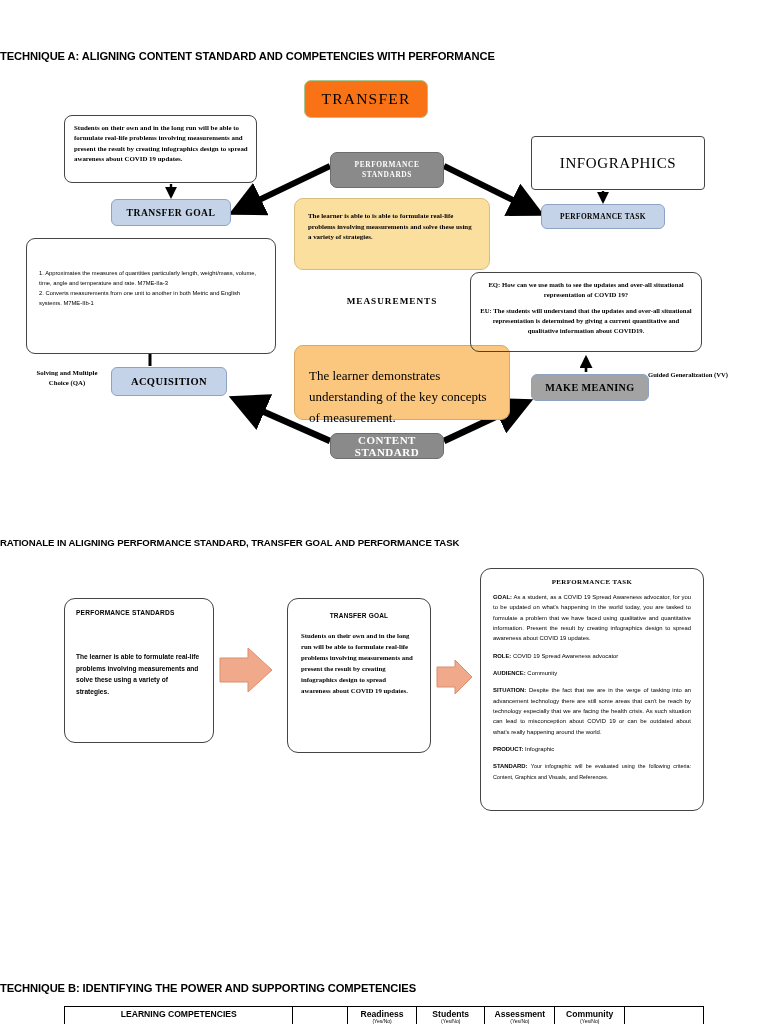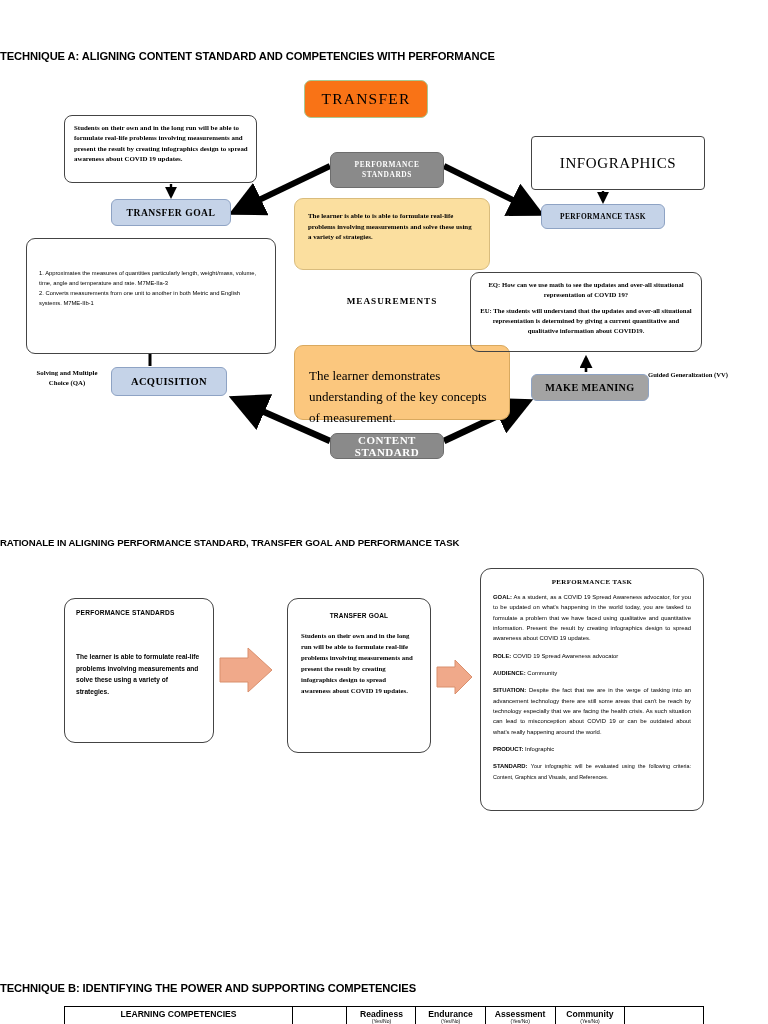--- a/index.html
+++ b/index.html
@@ -336,21 +336,21 @@
         <span>LEARNING COMPETENCIES</span>
       </th>
       <th class="c-code">
         <span></span>
       </th>
       <th class="c-crit">
         <span>Readiness</span>
         <span class="sub">(Yes/No)</span>
       </th>
       <th class="c-crit">
-        <span>Endurance</span>
+        <span>Students</span>
         <span class="sub">(Yes/No)</span>
       </th>
       <th class="c-crit">
         <span>Assessment</span>
         <span class="sub">(Yes/No)</span>
       </th>
       <th class="c-crit">
         <span>Community</span>
         <span class="sub">(Yes/No)</span>
       </th>

